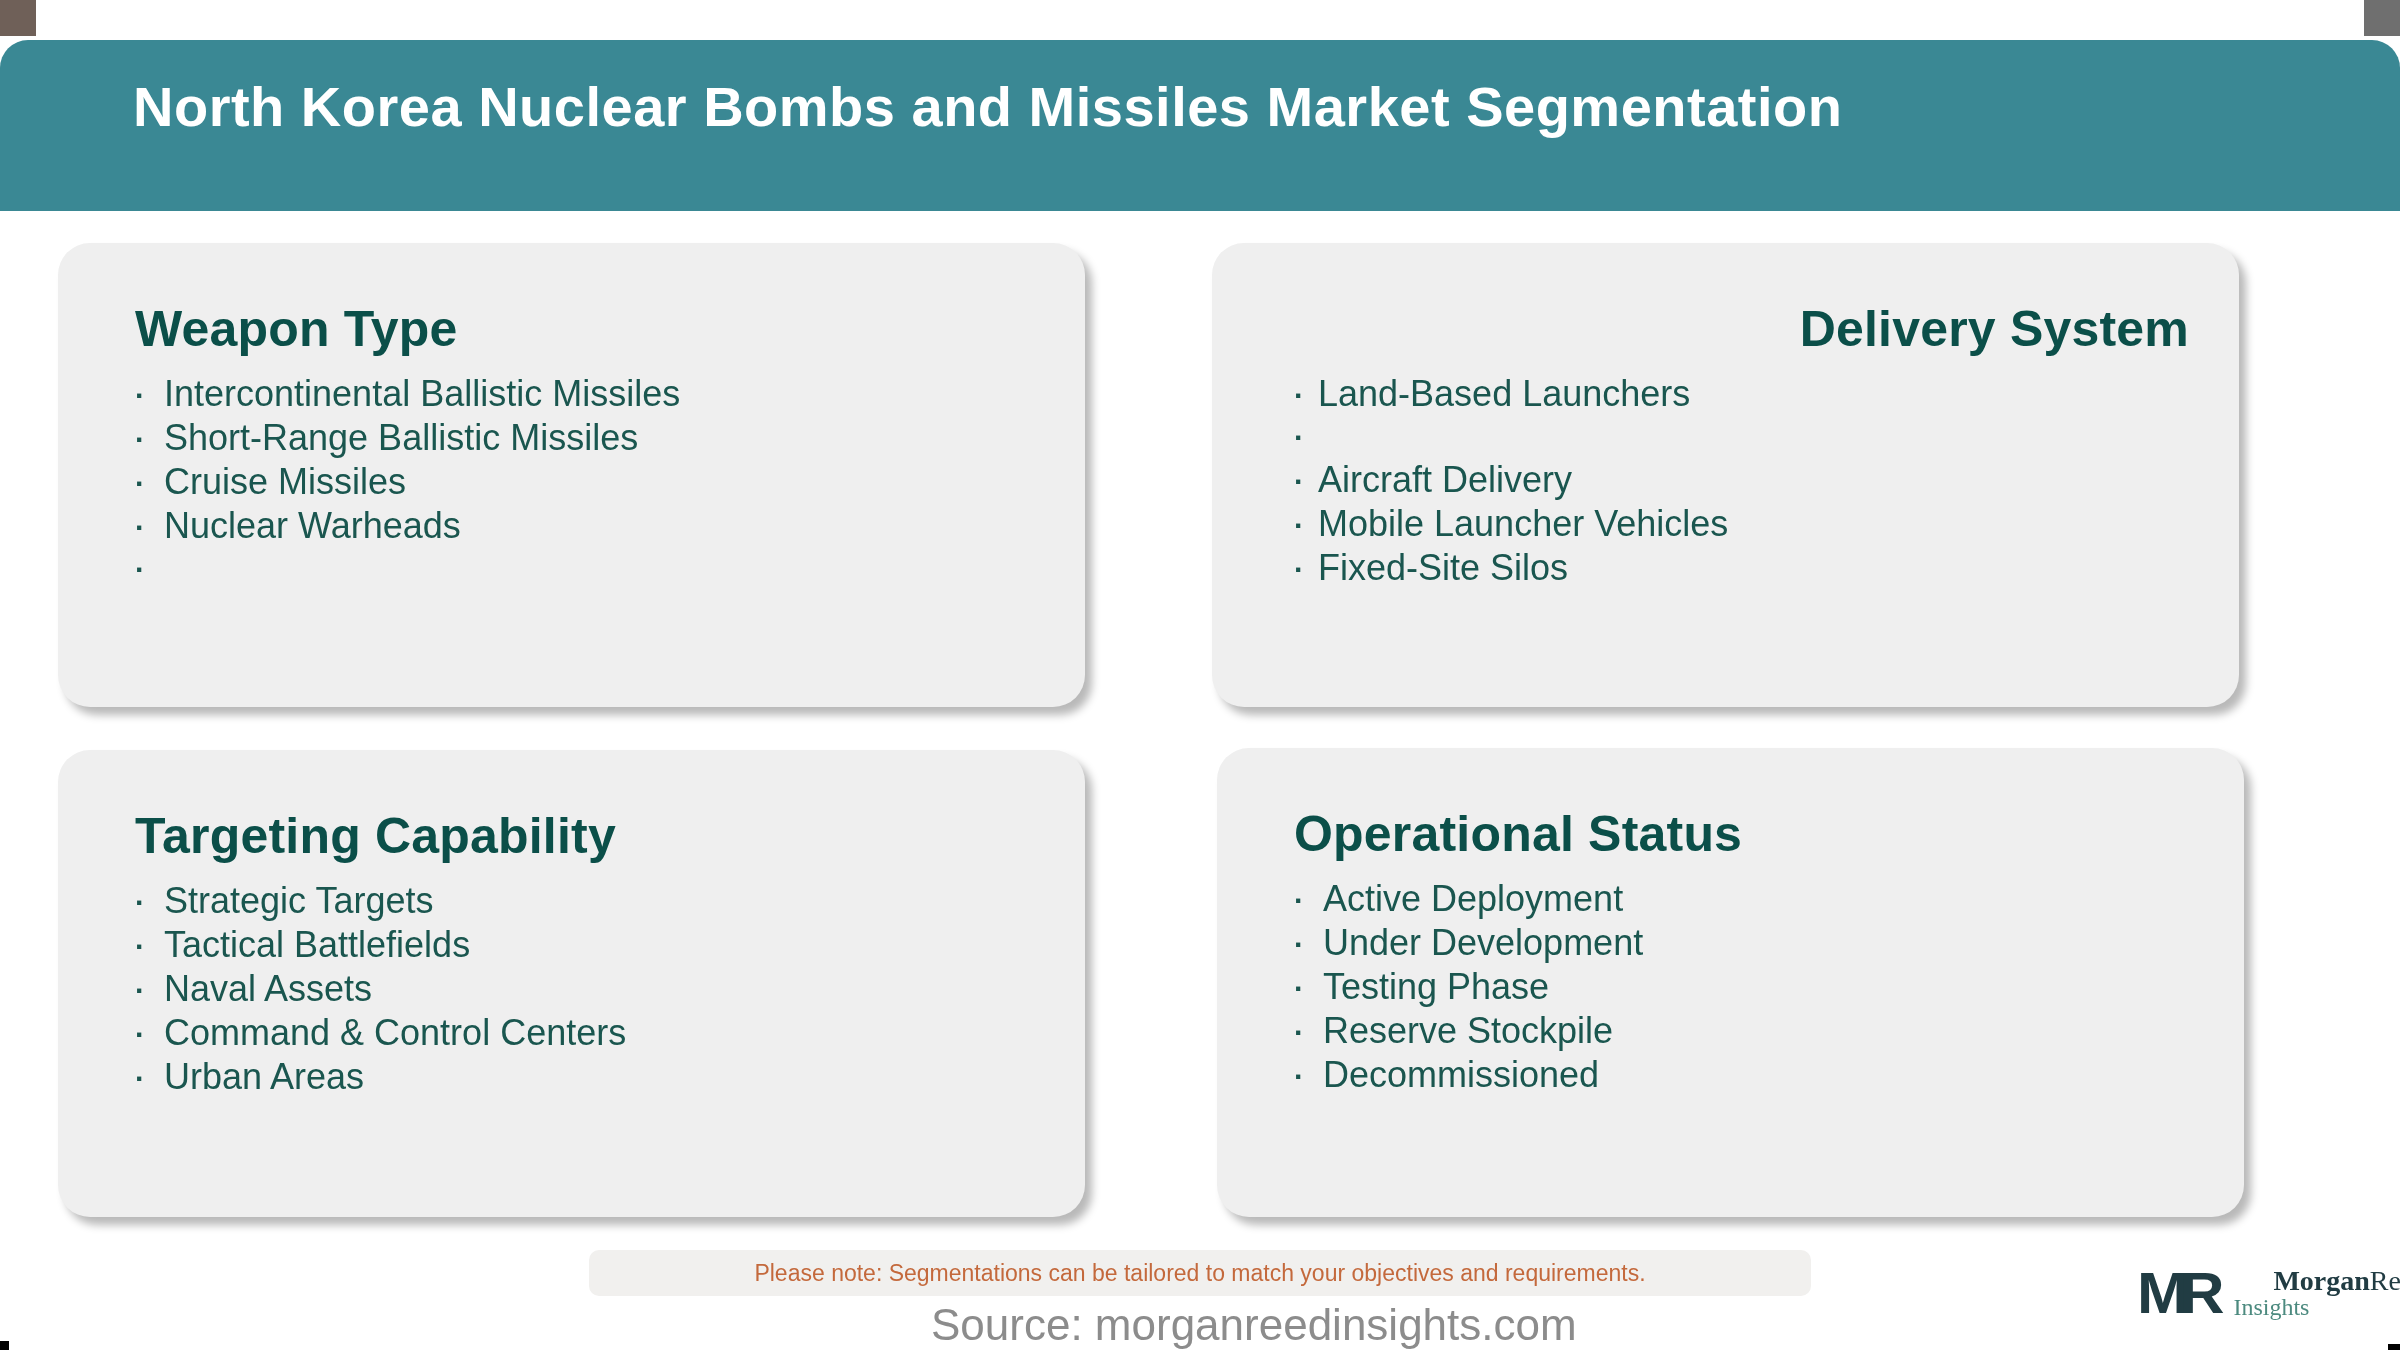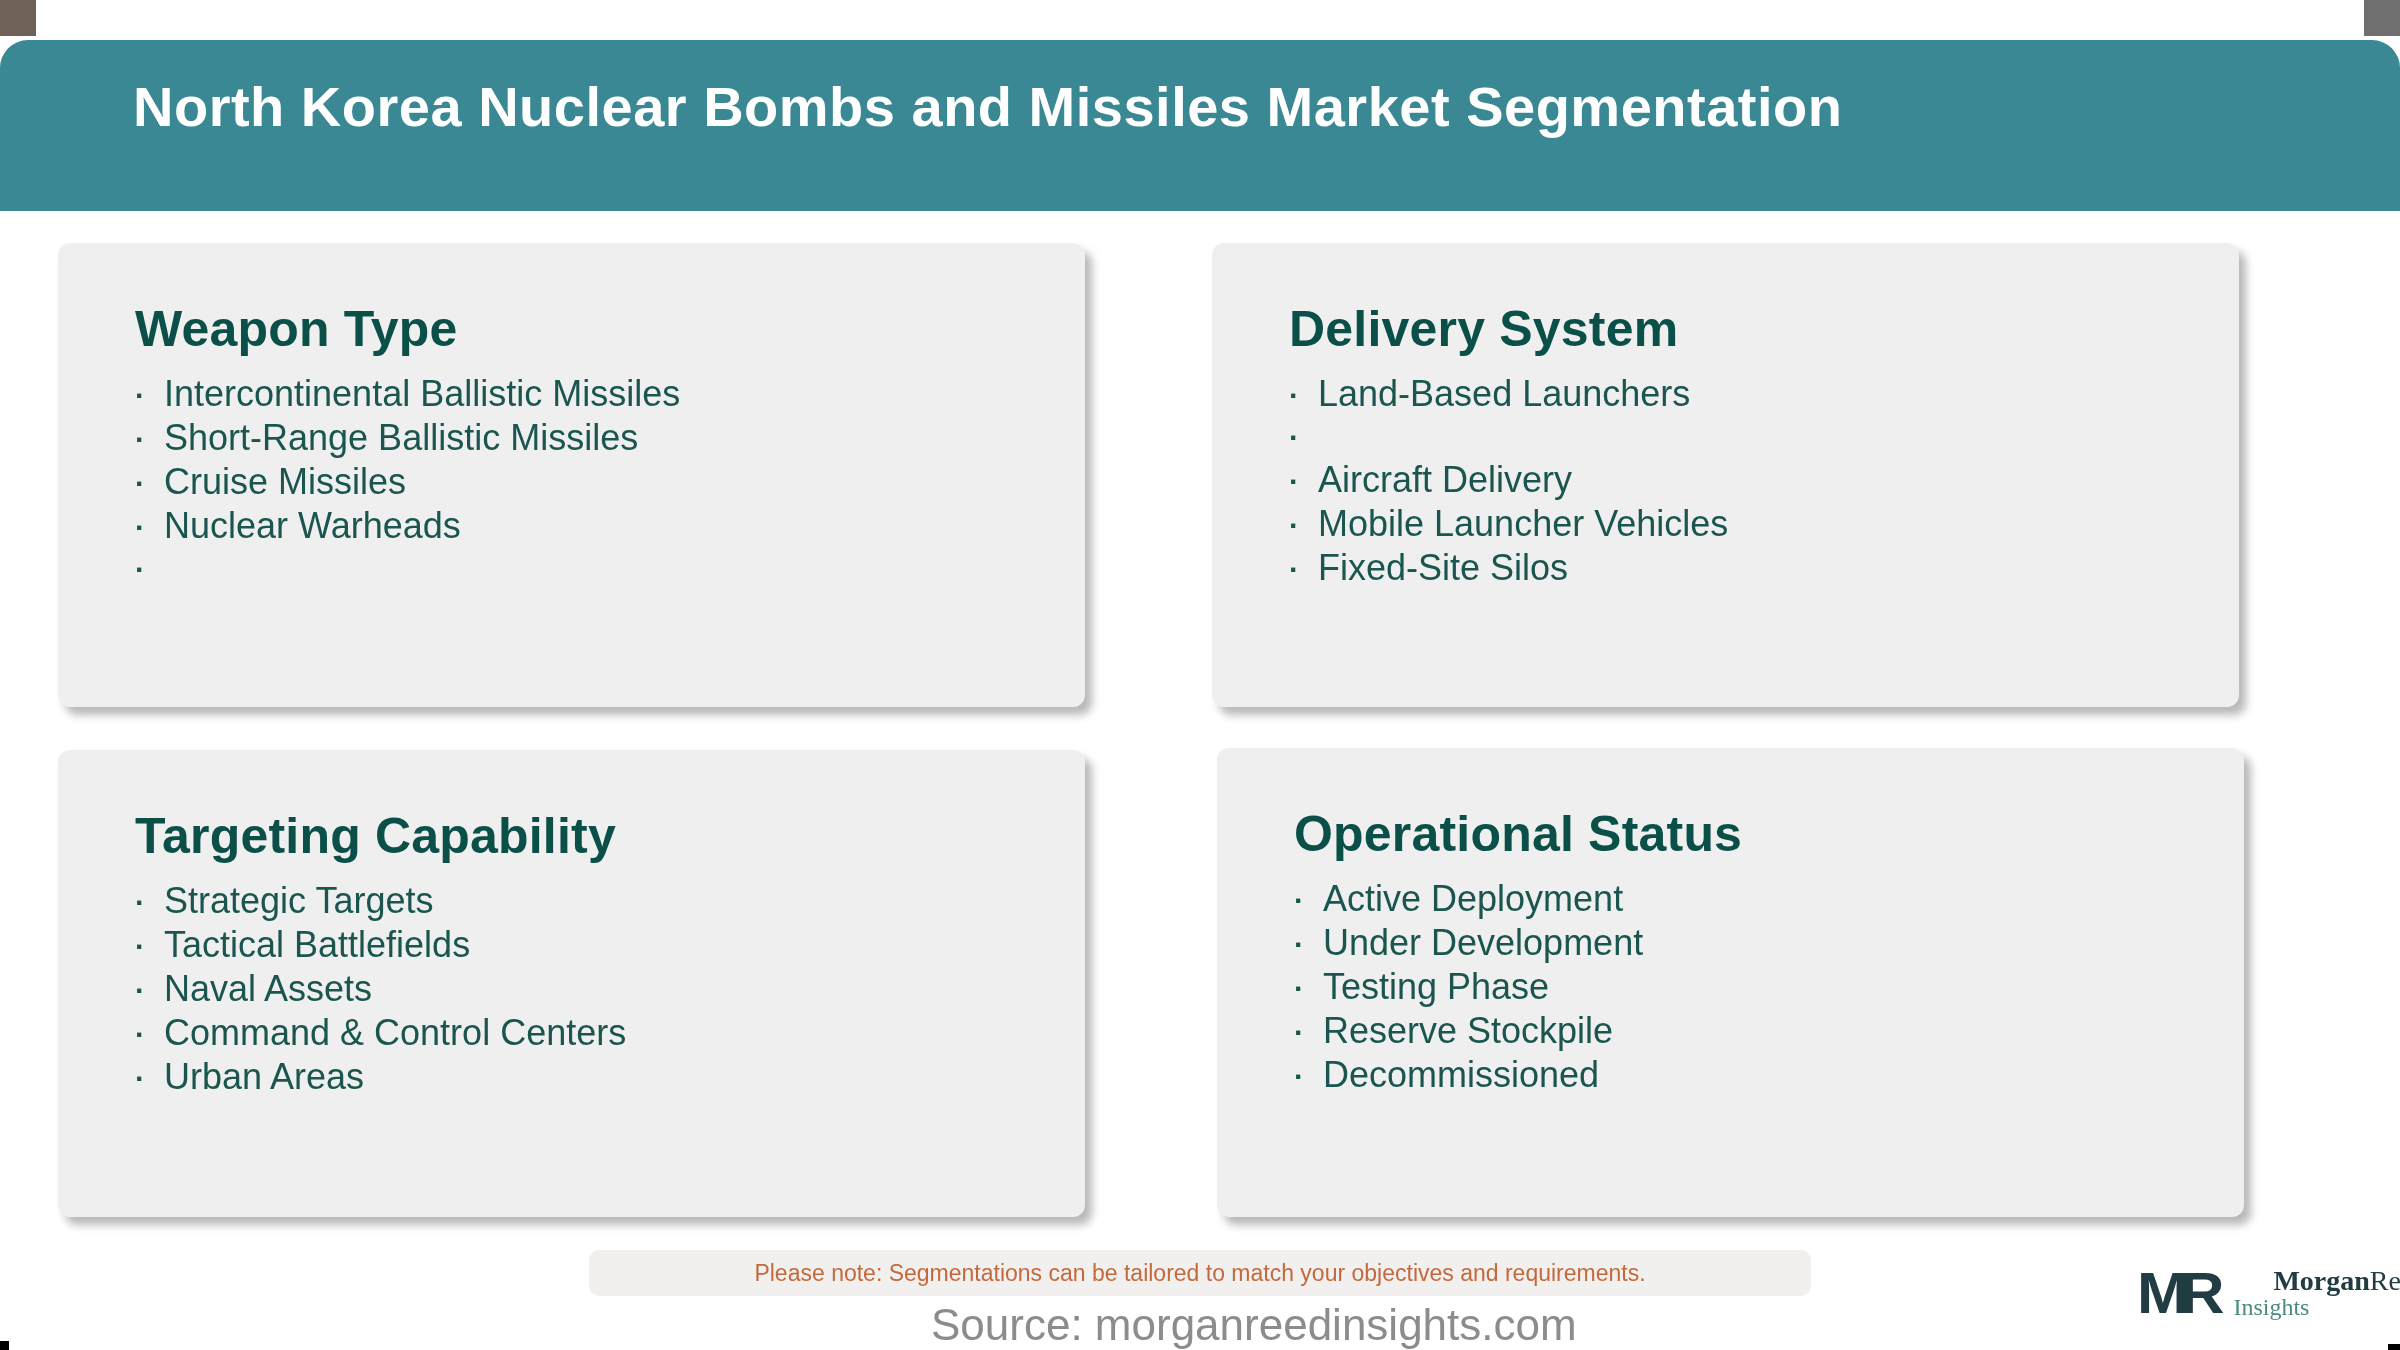--- a/index.html
+++ b/index.html
@@ -21,27 +21,27 @@
     margin-top:40px;
   }
   .header h1{
     margin:0;position:absolute;left:133px;top:36px;
     font-size:56px;line-height:62px;font-weight:700;color:var(--header_text);
     letter-spacing:0.5px;white-space:nowrap;
   }
   
   .card{
     position:absolute;width:1027px;height:464px;background:var(--card_bg);
-    border-radius:12px;
+    border-radius:32px;
     box-shadow:7px 8px 9px rgba(0,0,0,0.28);
     padding:58px 50px 0 77px;box-sizing:border-box;
     z-index:1;
   }
   .card.c0{left:58px;  top:243px;}
-  .card.c1{left:1212px;top:243px;}
+  .card.c1{left:1212px;top:243px;text-align:right;}
   .card.c2{left:58px;  top:750px;height:467px;}
   .card.c3{left:1217px;top:748px;height:469px;}
   .card h2{
     margin:0 0 16px 0;font-size:50px;line-height:56px;font-weight:700;
     color:var(--heading_text);letter-spacing:0.2px;
   }
   .item{
     display:flex;align-items:baseline;
     font-size:36px;line-height:42px;color:var(--body_text);
     white-space:nowrap;

